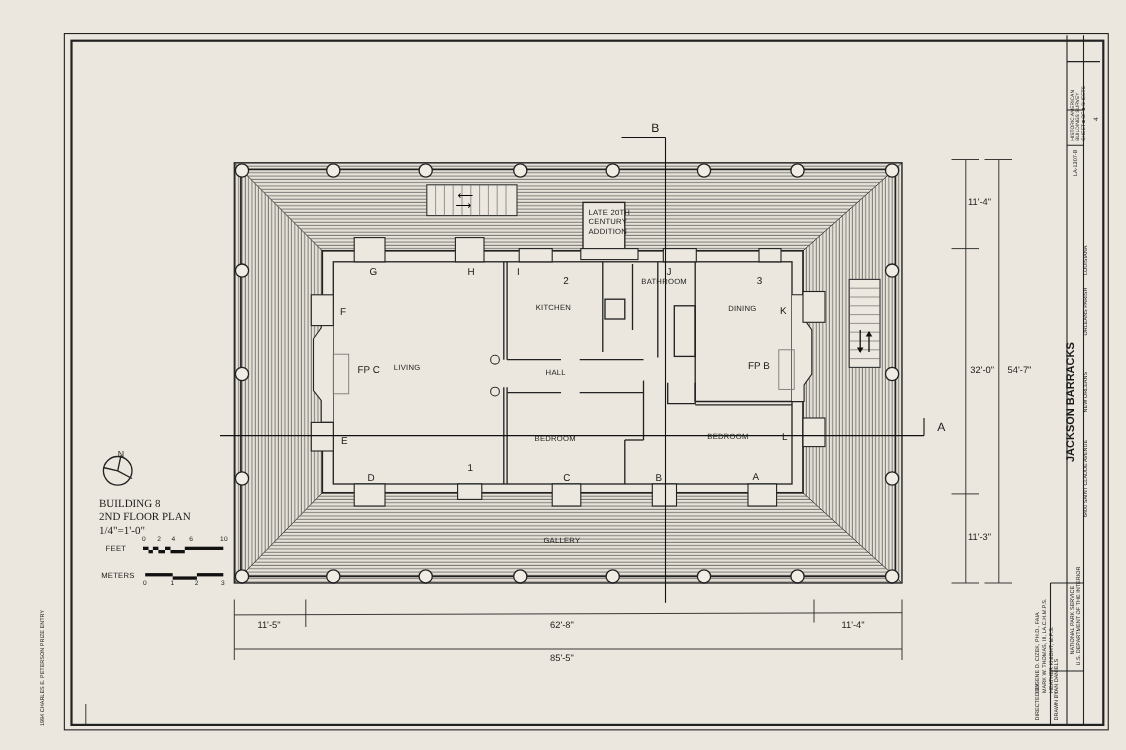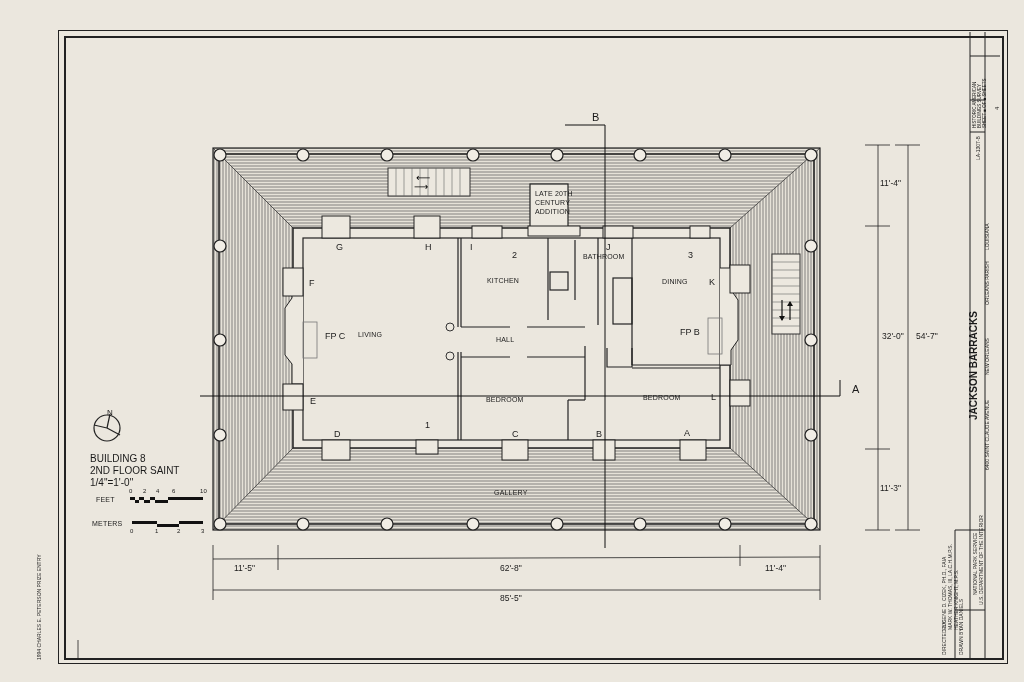--- a/index.html
+++ b/index.html
@@ -252,23 +252,23 @@
 <div class="dim" style="left:880px;top:178px;">11'-4"</div>
 <div class="dim" style="left:882px;top:331px;">32'-0"</div>
 <div class="dim" style="left:880px;top:483px;">11'-3"</div>
 <div class="dim" style="left:916px;top:331px;">54'-7"</div>
 <div class="dim" style="left:234px;top:563px;">11'-5"</div>
 <div class="dim" style="left:500px;top:563px;">62'-8"</div>
 <div class="dim" style="left:765px;top:563px;">11'-4"</div>
 <div class="dim" style="left:500px;top:593px;">85'-5"</div>
 
 <div class="ltr" style="left:107px;top:408px;font-size:8px;">N</div>
-<div class="legend-text" style="left:90px;top:453px;">
+<div class="legend-text" style="left:90px;top:453px;font-family:Liberation Serif, serif;">
   <div>BUILDING 8</div>
-  <div>2ND FLOOR SAINT</div>
+  <div>2ND FLOOR PLAN</div>
   <div>1/4"=1'-0"</div>
 </div>
 <div class="lbl" style="left:96px;top:496px;">FEET</div>
 <div class="lbl" style="left:129px;top:488px;font-size:6px;">0</div>
 <div class="lbl" style="left:143px;top:488px;font-size:6px;">2</div>
 <div class="lbl" style="left:156px;top:488px;font-size:6px;">4</div>
 <div class="lbl" style="left:172px;top:488px;font-size:6px;">6</div>
 <div class="lbl" style="left:200px;top:488px;font-size:6px;">10</div>
 <div class="lbl" style="left:92px;top:520px;">METERS</div>
 <div class="lbl" style="left:130px;top:528px;font-size:6px;">0</div>

